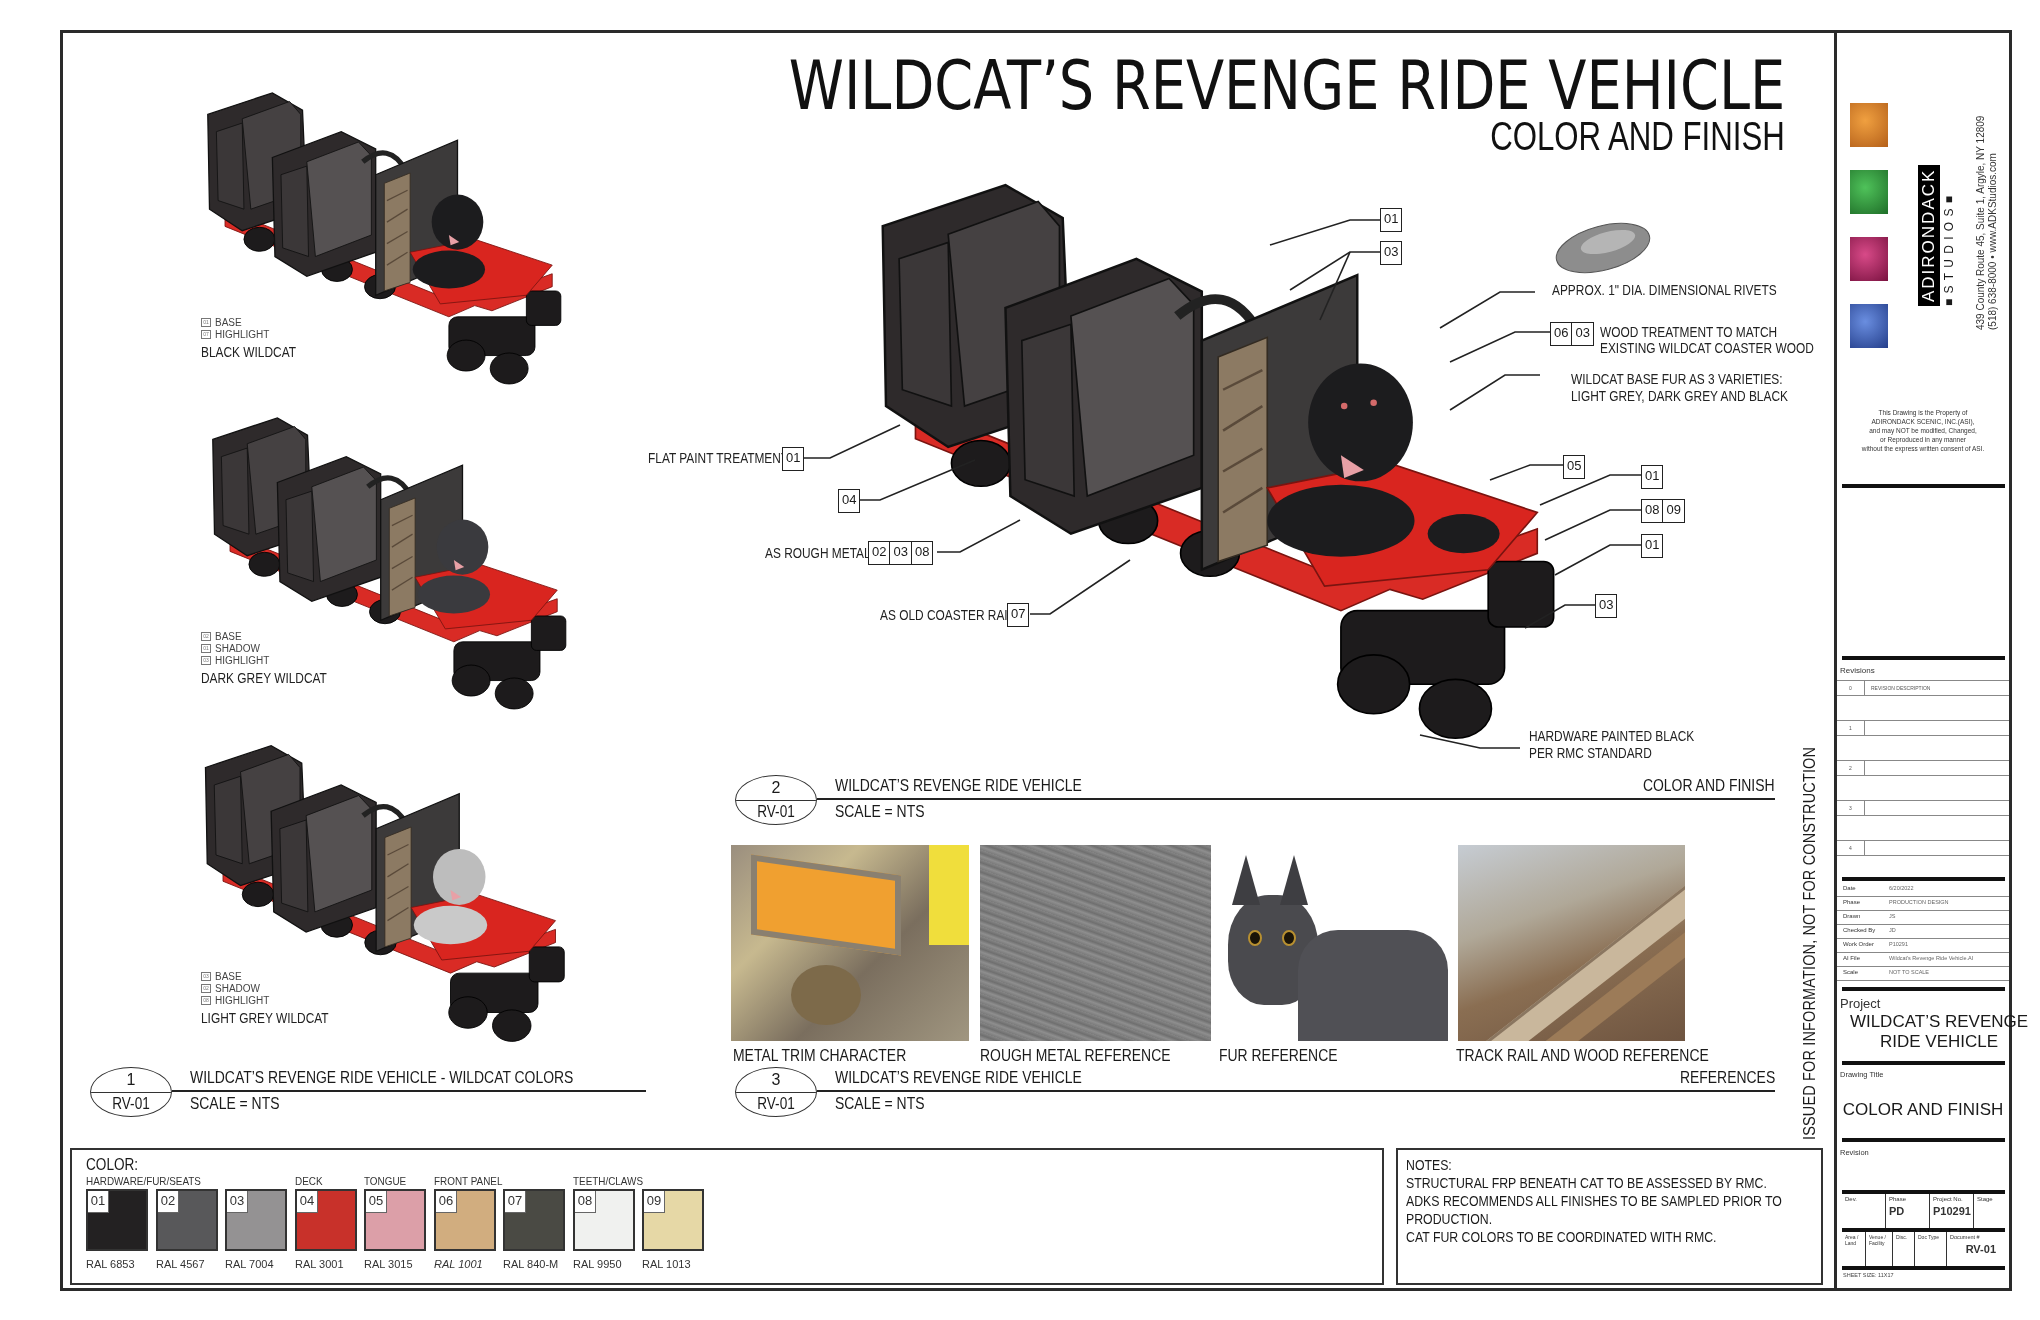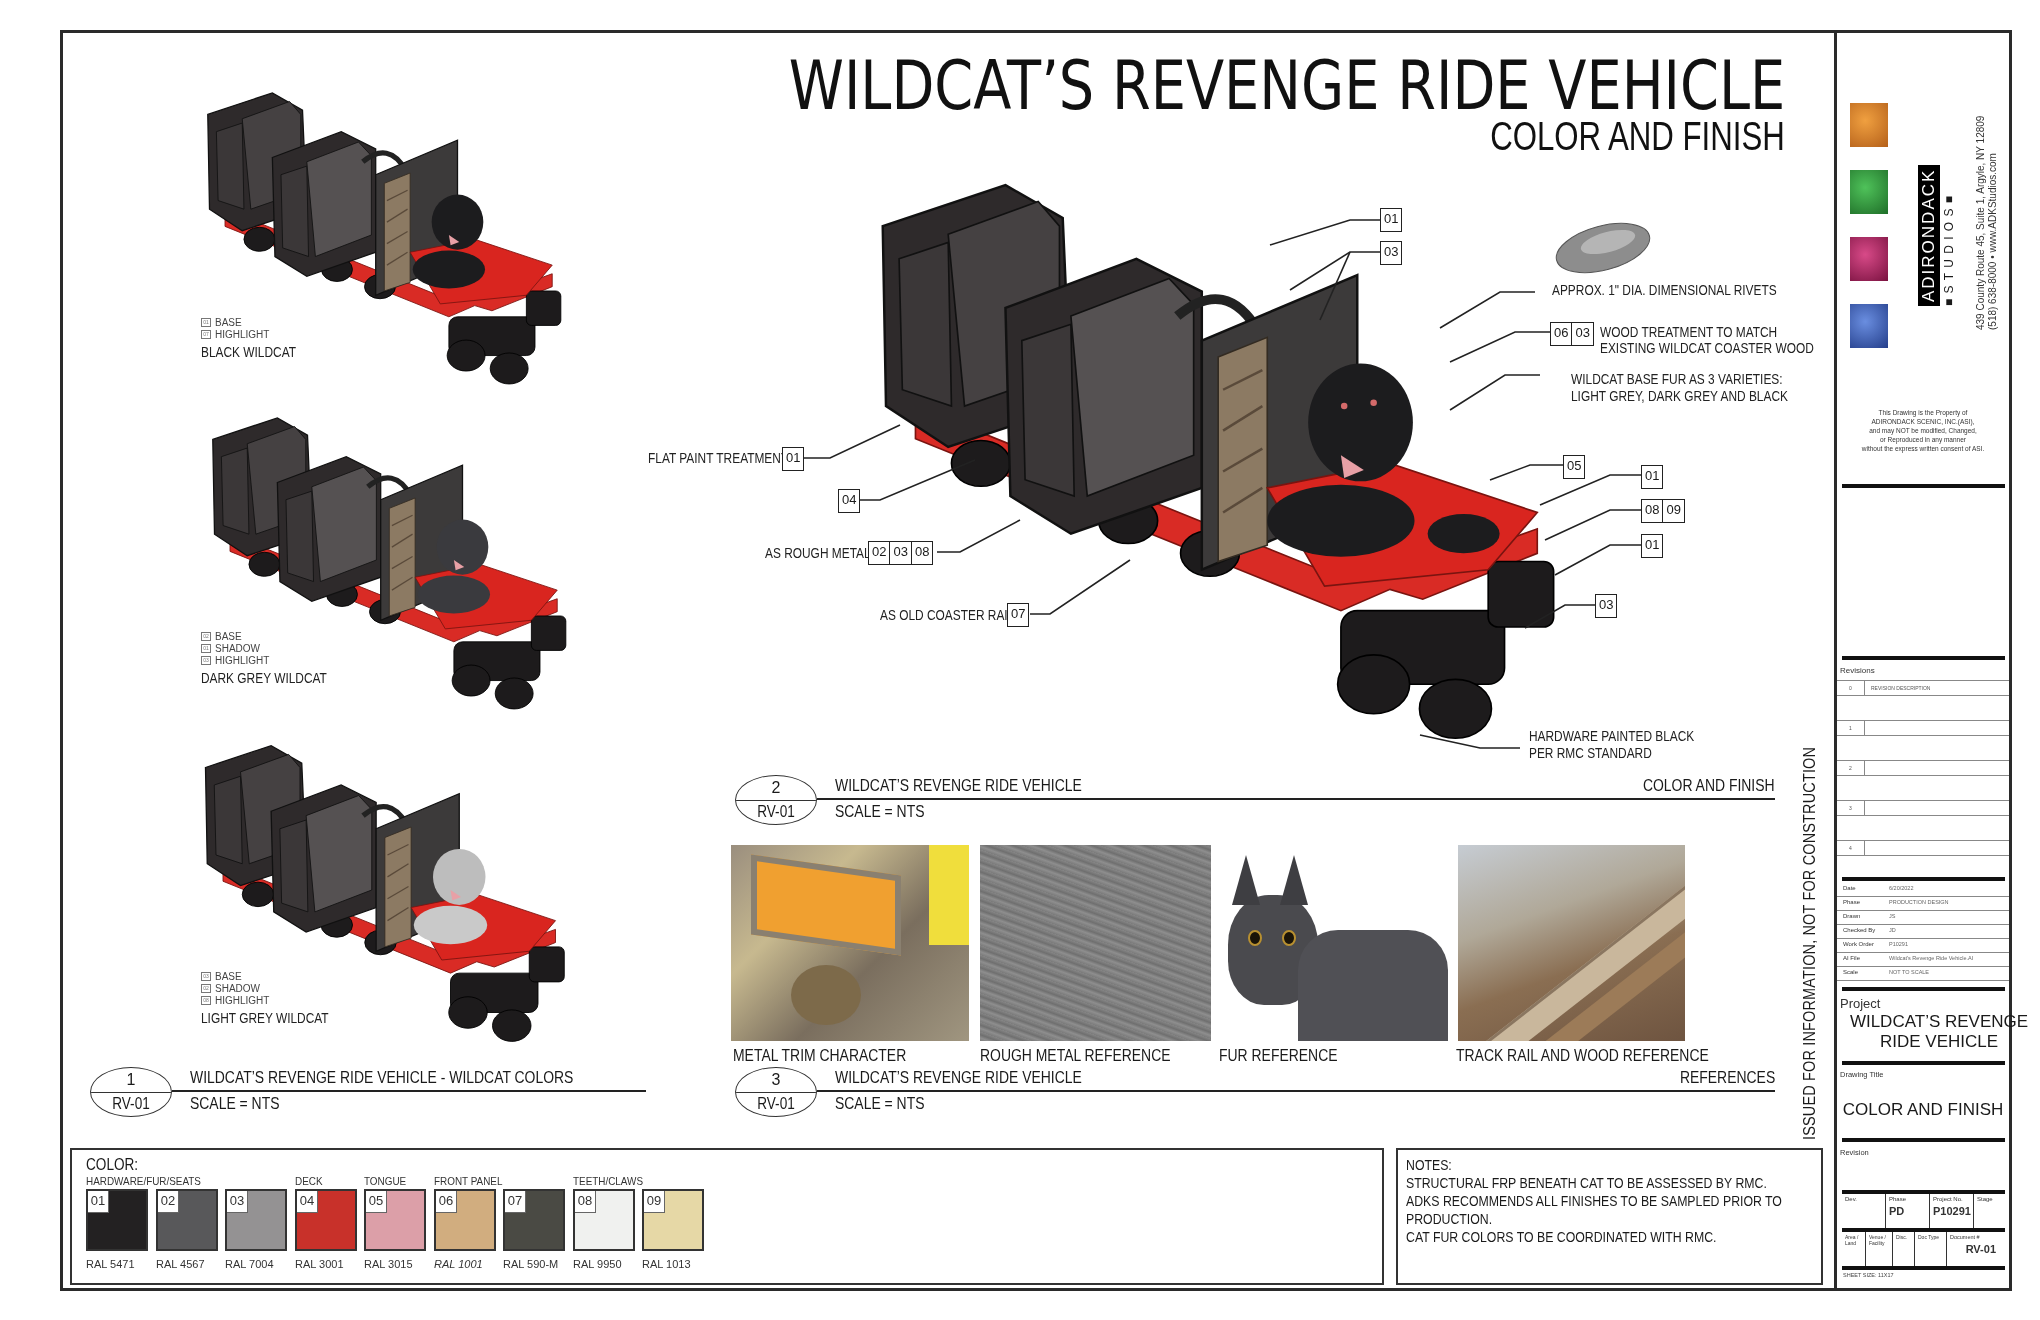--- a/index.html
+++ b/index.html
@@ -379,27 +379,27 @@
   <div class="swatch" style="left:431px; background:#4a4a44;">
       <div class="code">07</div>
     </div>
   <div class="swatch" style="left:501px; background:#f0f1ef;">
       <div class="code">08</div>
     </div>
   <div class="swatch" style="left:570px; background:#e6d8a6;">
       <div class="code">09</div>
     </div>
 
-  <div class="ral" style="left:14px;">RAL 5471</div>
+  <div class="ral" style="left:14px;">RAL 6853</div>
   <div class="ral" style="left:84px;">RAL 4567</div>
   <div class="ral" style="left:153px;">RAL 7004</div>
   <div class="ral" style="left:223px;">RAL 3001</div>
   <div class="ral" style="left:292px;">RAL 3015</div>
   <div class="ral" style="left:362px;font-style:italic;">RAL 1001</div>
-  <div class="ral" style="left:431px;">RAL 590-M</div>
+  <div class="ral" style="left:431px;">RAL 840-M</div>
   <div class="ral" style="left:501px;">RAL 9950</div>
   <div class="ral" style="left:570px;">RAL 1013</div>
 </div>
 
 <div id="notesbox" class="abs">
   <div>NOTES:</div>
   <div>STRUCTURAL FRP BENEATH CAT TO BE ASSESSED BY RMC.</div>
   <div>ADKS RECOMMENDS ALL FINISHES TO BE SAMPLED PRIOR TO</div>
   <div>PRODUCTION.</div>
   <div>CAT FUR COLORS TO BE COORDINATED WITH RMC.</div>

